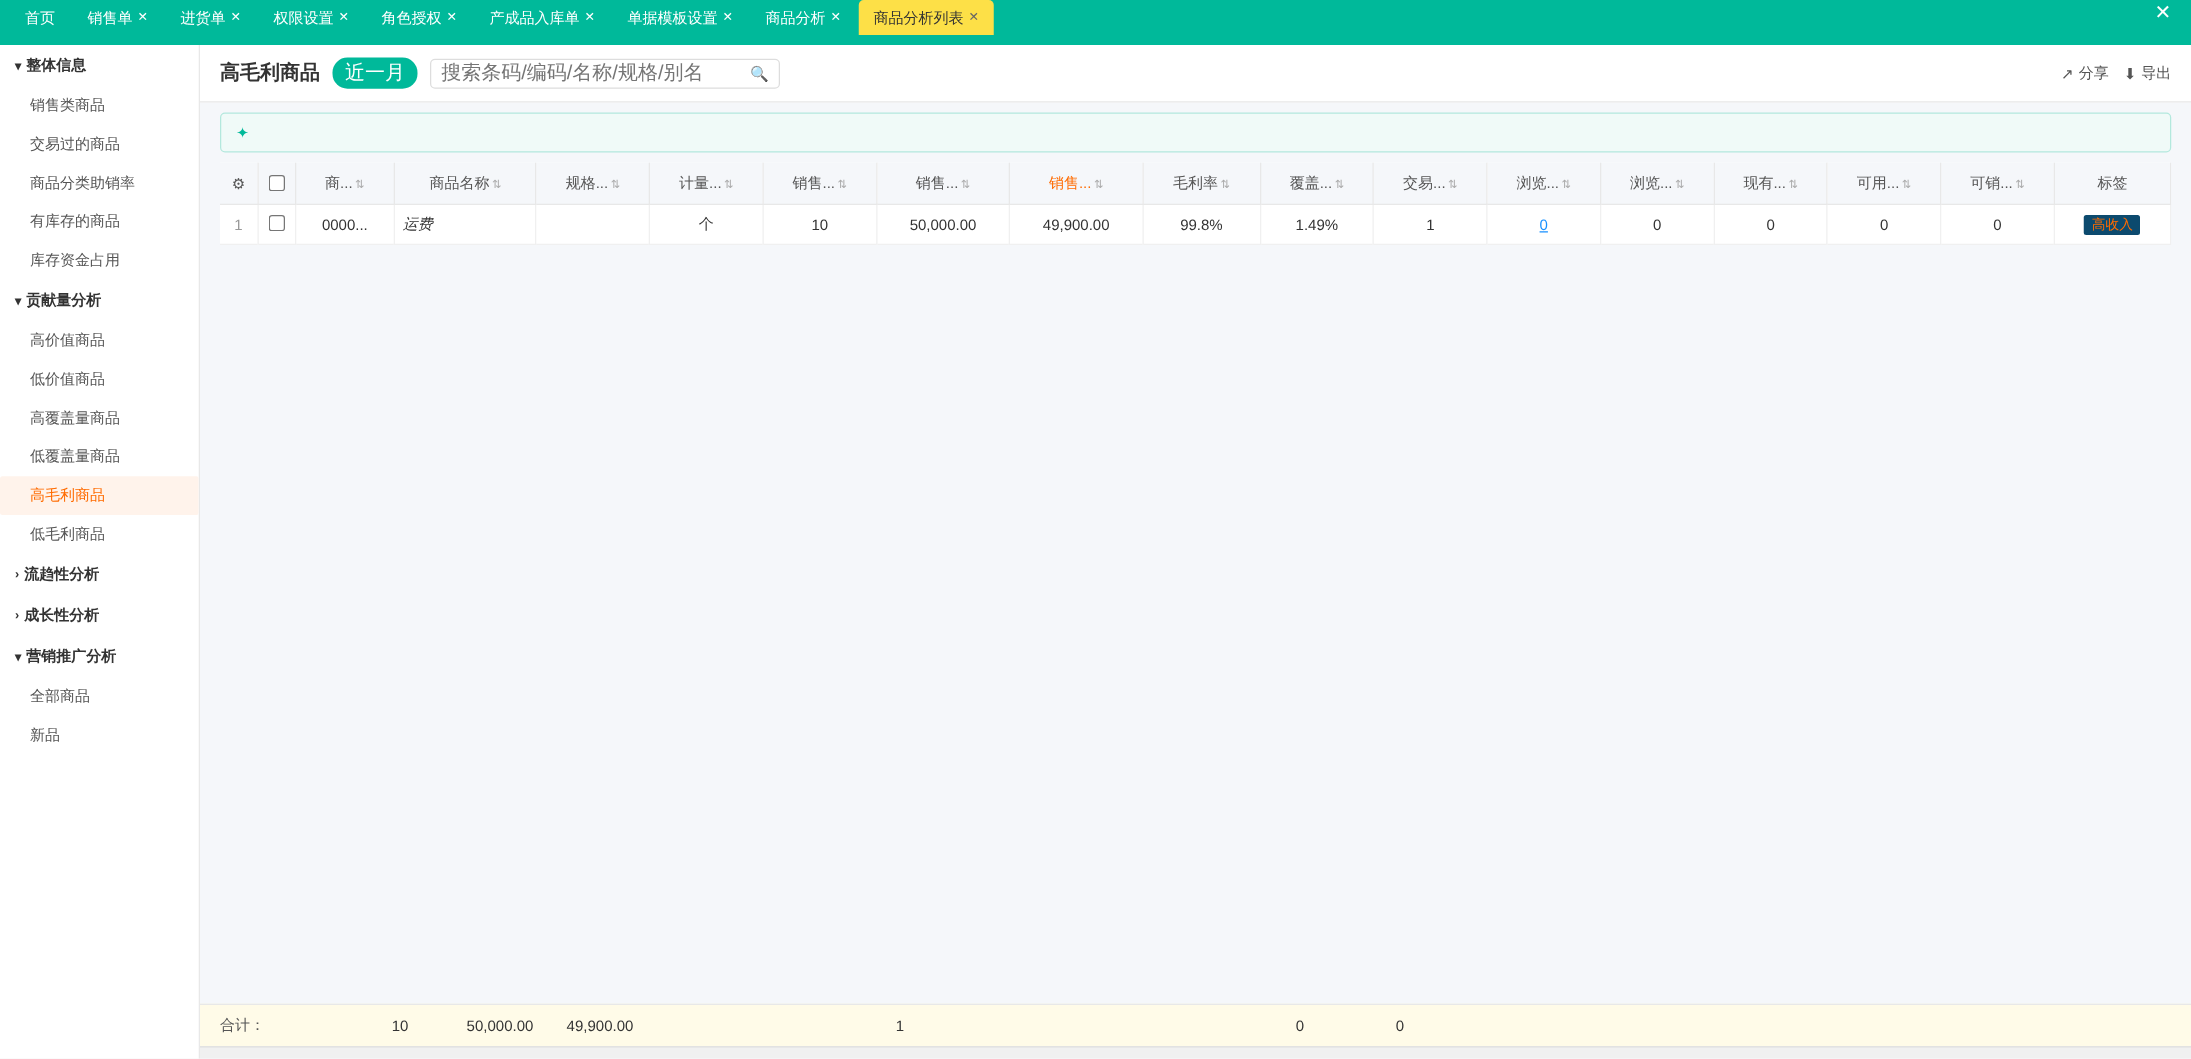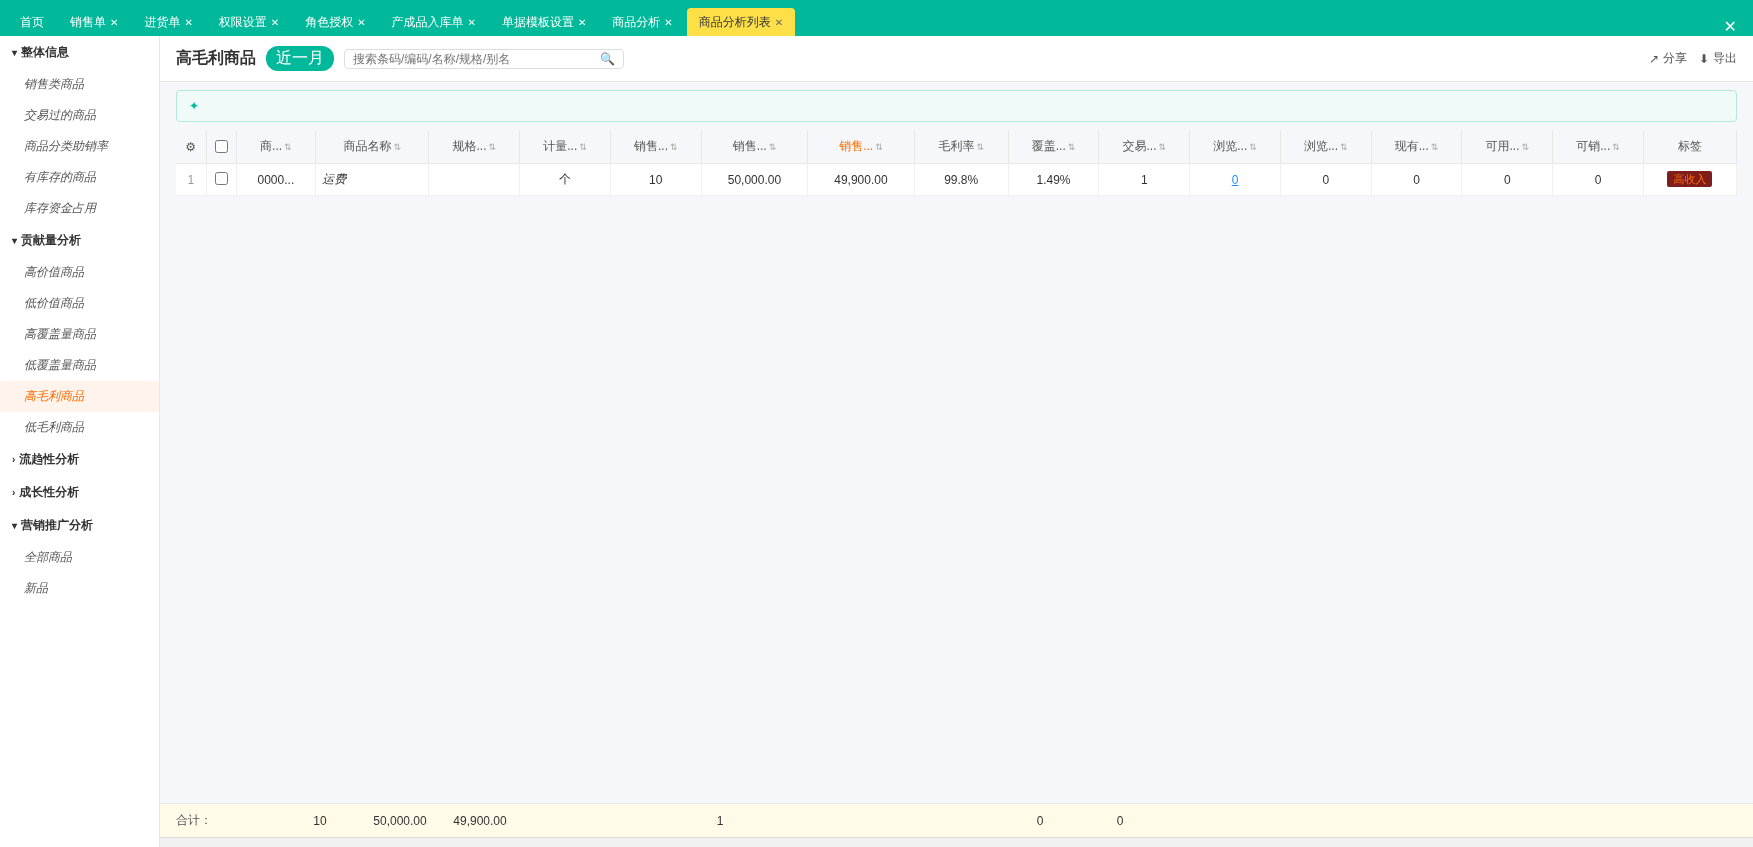--- a/index.html
+++ b/index.html
@@ -1,21 +1,21 @@
 <!DOCTYPE html>
 <html><head>
   <meta charset="utf-8">
   <style>
     * { box-sizing: border-box; margin: 0; padding: 0; font-family: 'Microsoft YaHei', Arial, sans-serif; font-size: 12px; }
     body { background: #f5f5f5; overflow: hidden; width: 1753px; height: 847px; }
 
     
     .top-nav {
       display: flex;
-      align-items: flex-end;
+      align-items: flex-start;
       background: #00b99a;
       height: 36px;
       padding: 0 8px;
       color: white;
       gap: 2px;
       position: relative;
     }
     .nav-tab {
       display: flex;
       align-items: center;
@@ -65,21 +65,20 @@
       cursor: pointer;
       font-weight: bold;
     }
     .sidebar-section-header .arrow { margin-right: 4px; font-size: 10px; }
     .sidebar-item {
       padding: 7px 12px 7px 24px;
       color: #555;
       cursor: pointer;
       font-size: 12px;
       border-radius: 2px;
-      font-style: italic;
     }
     .sidebar-item.active {
       background: #fff3eb;
       color: #ff6b00;
     }
 
     
     .content {
       flex: 1;
       display: flex;
@@ -117,21 +116,21 @@
       align-items: center;
       border: 1px solid #ddd;
       border-radius: 4px;
       padding: 2px 8px;
       flex: 1;
       max-width: 280px;
     }
     .search-box input {
       border: none;
       outline: none;
-      font-size: 12px;
+      font-size: 16px;
       flex: 1;
       color: #999;
     }
     .search-icon { color: #aaa; cursor: pointer; }
     .header-actions {
       margin-left: auto;
       display: flex;
       gap: 12px;
       align-items: center;
     }
@@ -197,21 +196,21 @@
     }
     tbody td {
       padding: 7px 6px;
       text-align: center;
       border-right: 1px solid #f0f0f0;
       color: #333;
       white-space: nowrap;
     }
     tbody td.text-left { text-align: left; font-style: italic; }
     .tag-high {
-      background: #7f1d1d;
+      background: #0c4a6e;
       color: #ff6b00;
       padding: 2px 6px;
       border-radius: 2px;
       font-size: 11px;
       margin-top: 36px;
     }
     .link-text { color: #1890ff; text-decoration: underline; cursor: pointer; }
 
     
     .table-footer {

